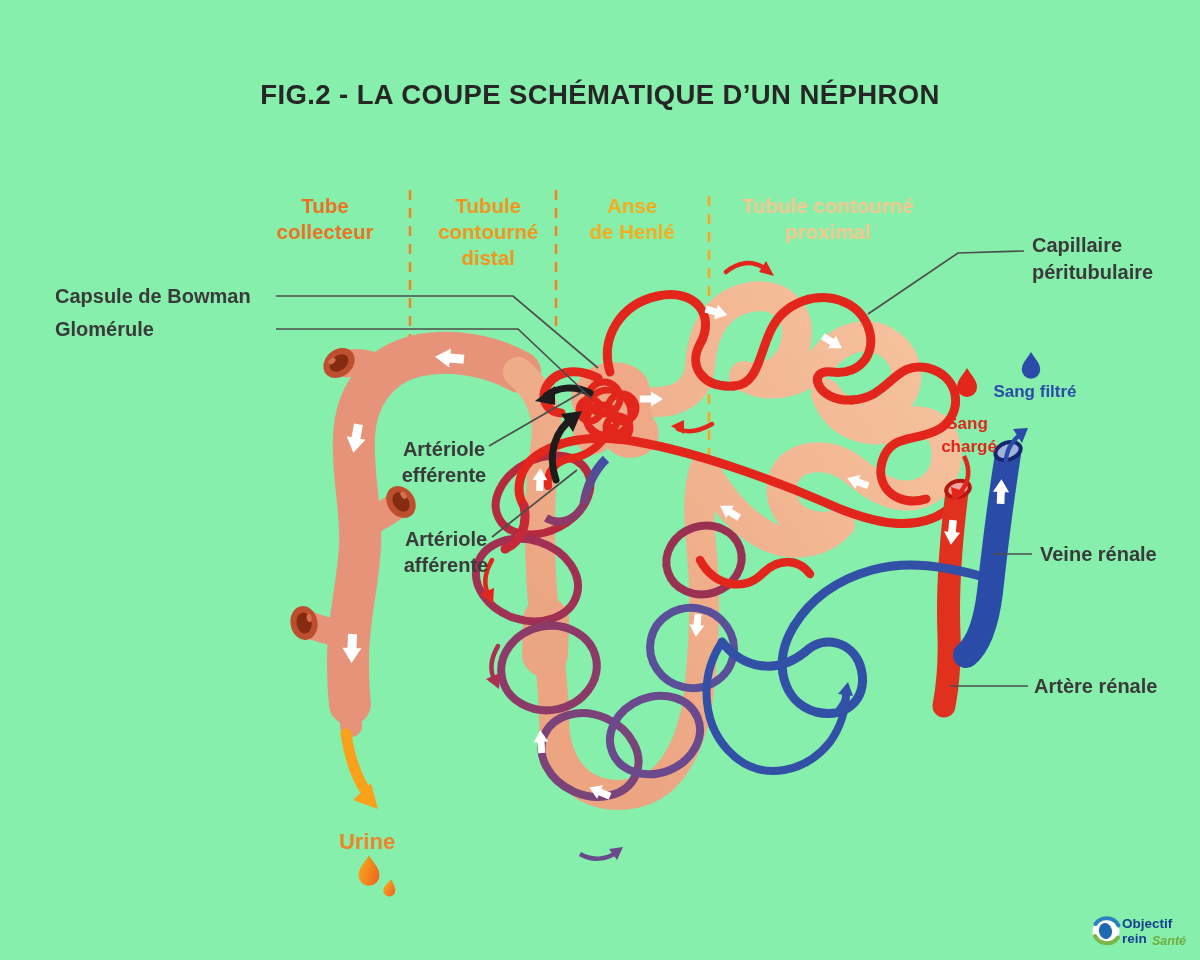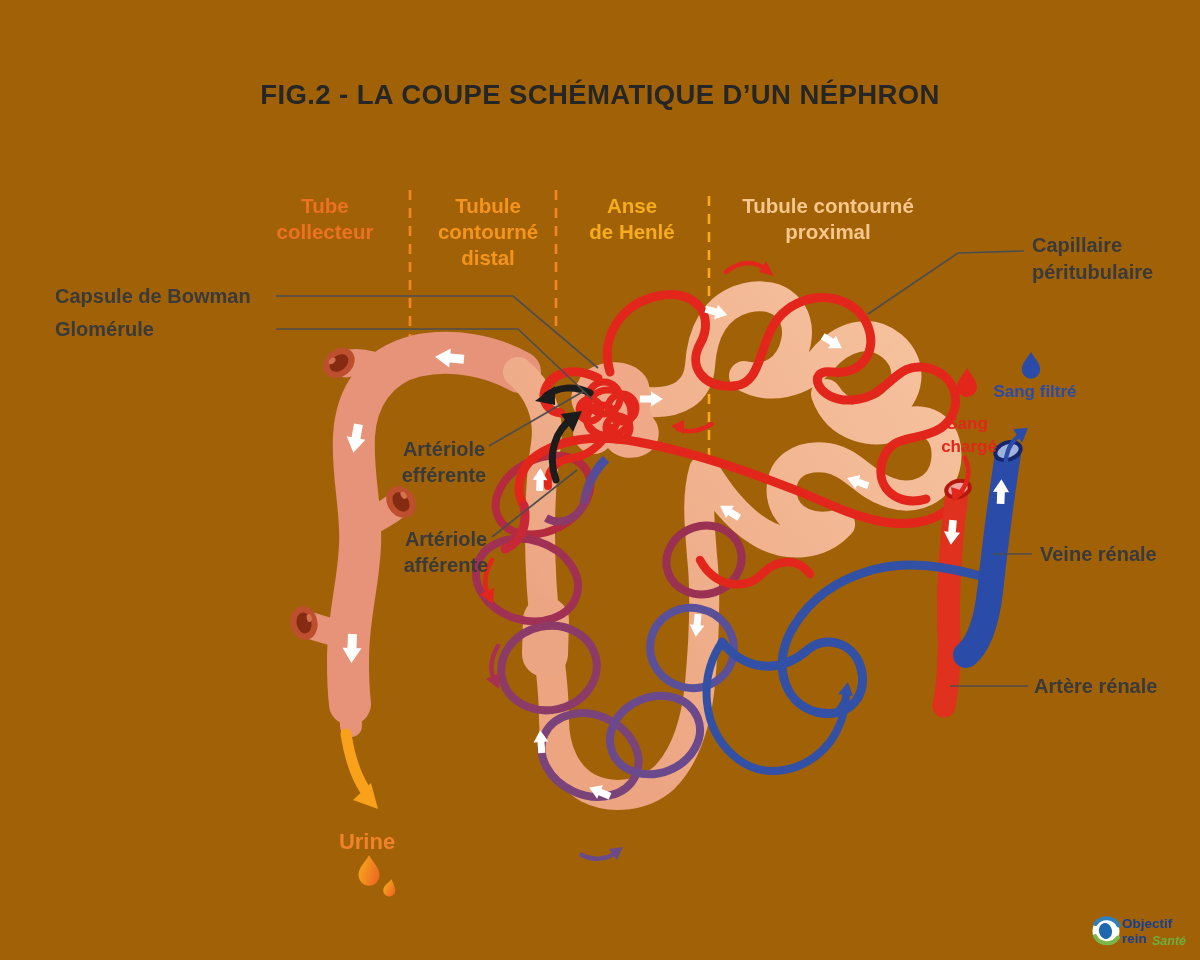--- a/index.html
+++ b/index.html
@@ -1,16 +1,16 @@
 <!DOCTYPE html>
 <html><head>
 <meta charset="utf-8">
 <style>
   html,body{margin:0;padding:0;background:#ffffff;}
-  .stage{position:relative;width:1200px;height:960px;background:#a16207;overflow:hidden;
+  .stage{position:relative;width:1200px;height:960px;background:#86efac;overflow:hidden;
          font-family:"Liberation Sans", sans-serif;}
   svg text{font-family:"Liberation Sans","DejaVu Sans",sans-serif;}
   .ttl{font-weight:bold;letter-spacing:.4px;}
   .hdr{font-weight:bold;}
   .lbl{font-weight:bold;fill:#3A3A3A;}
   .small{font-weight:bold;}
   .logo-t{font-weight:bold;}
 </style>
 </head>
 <body>

